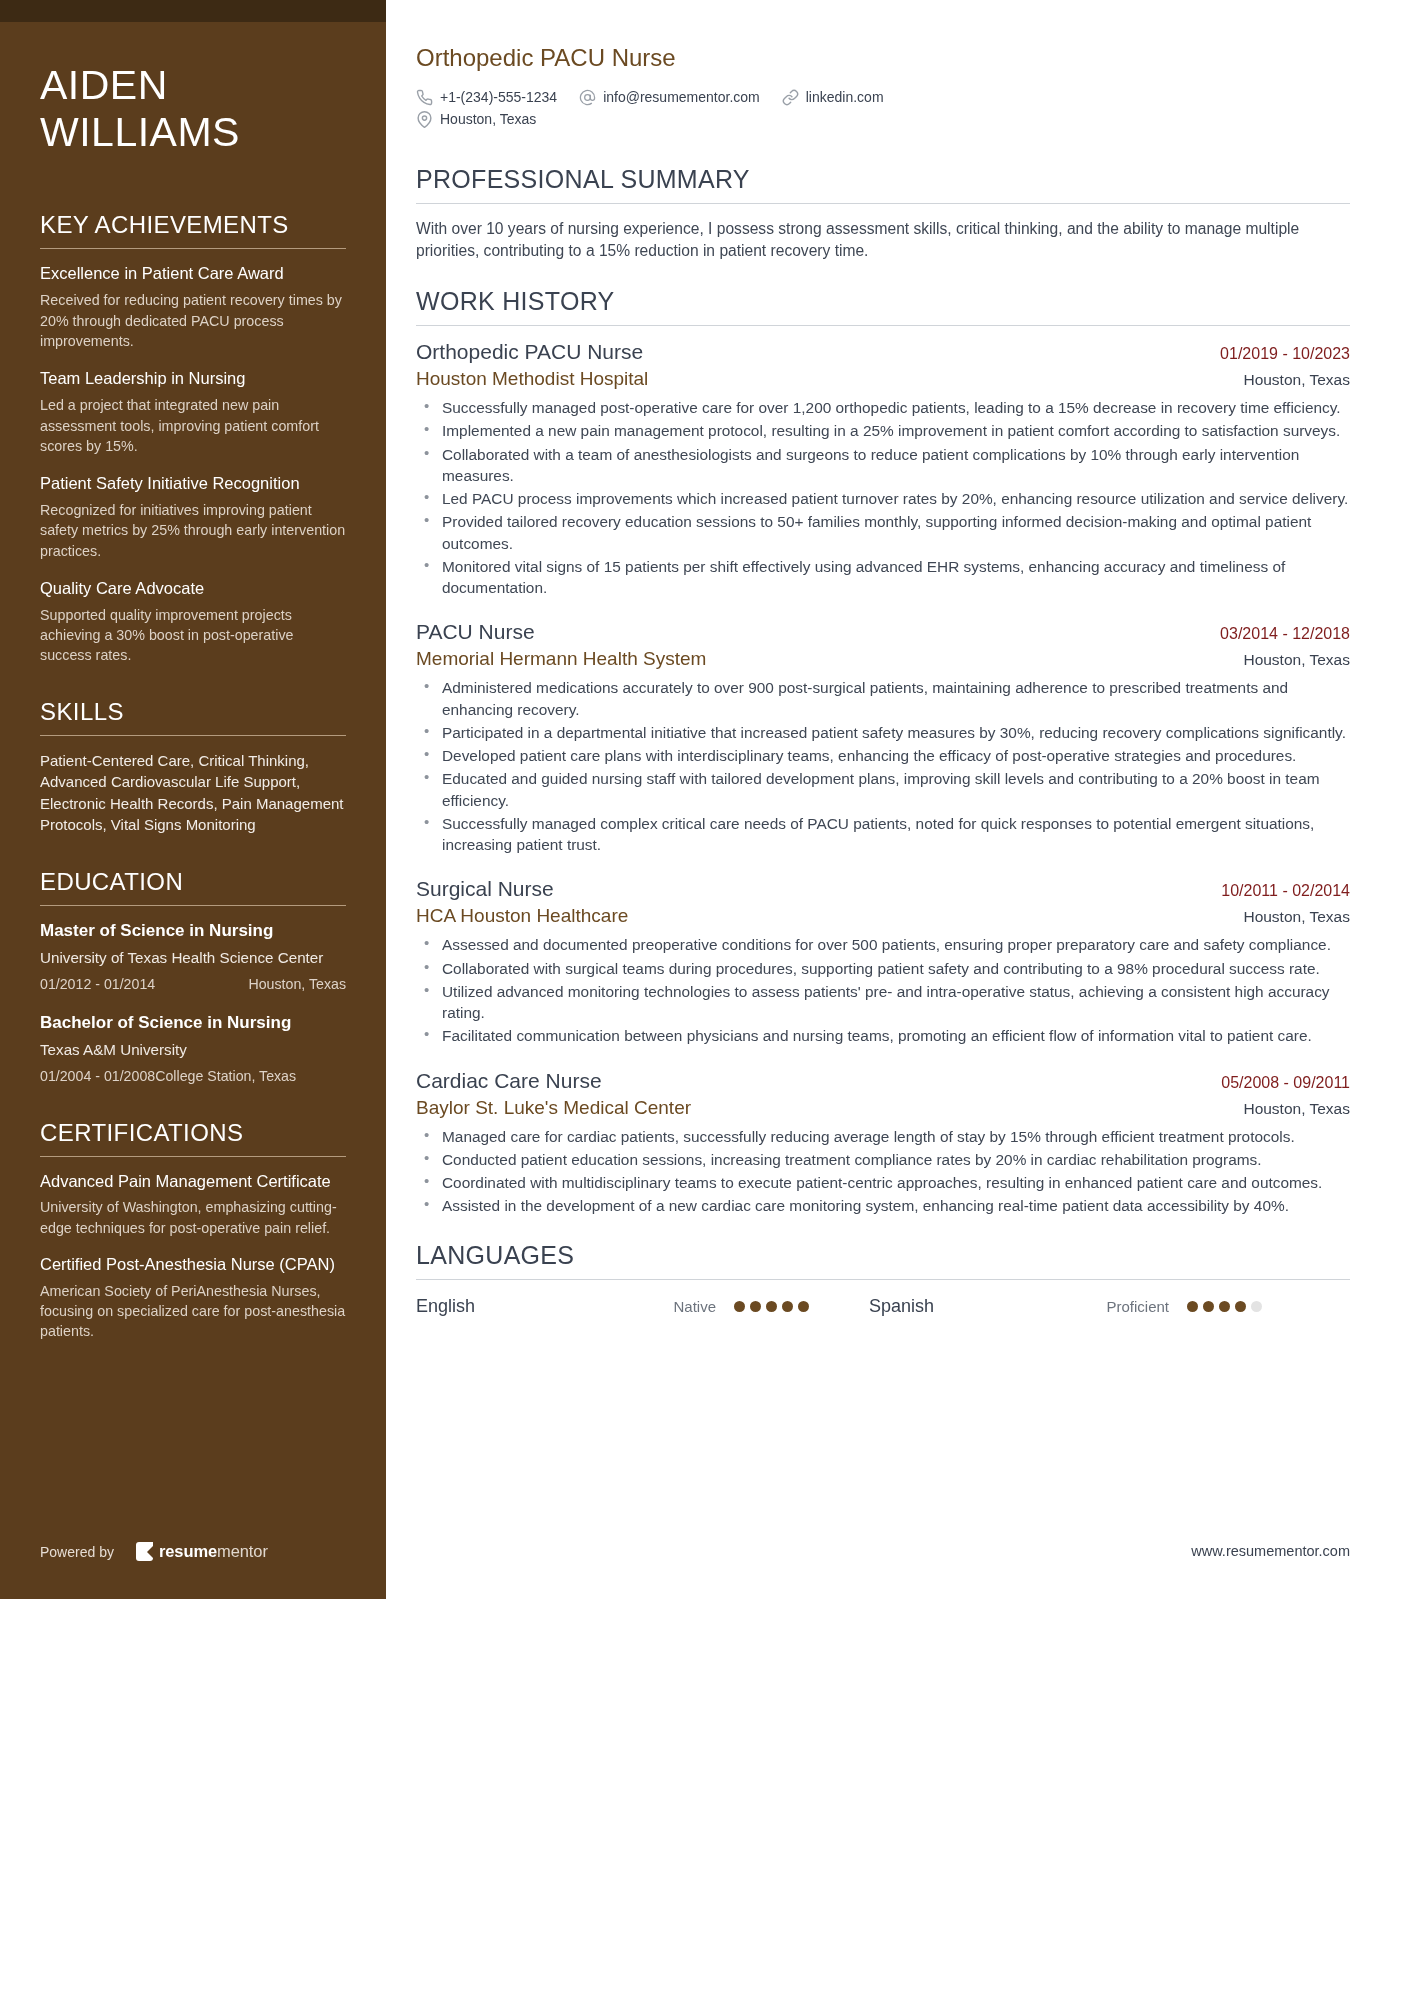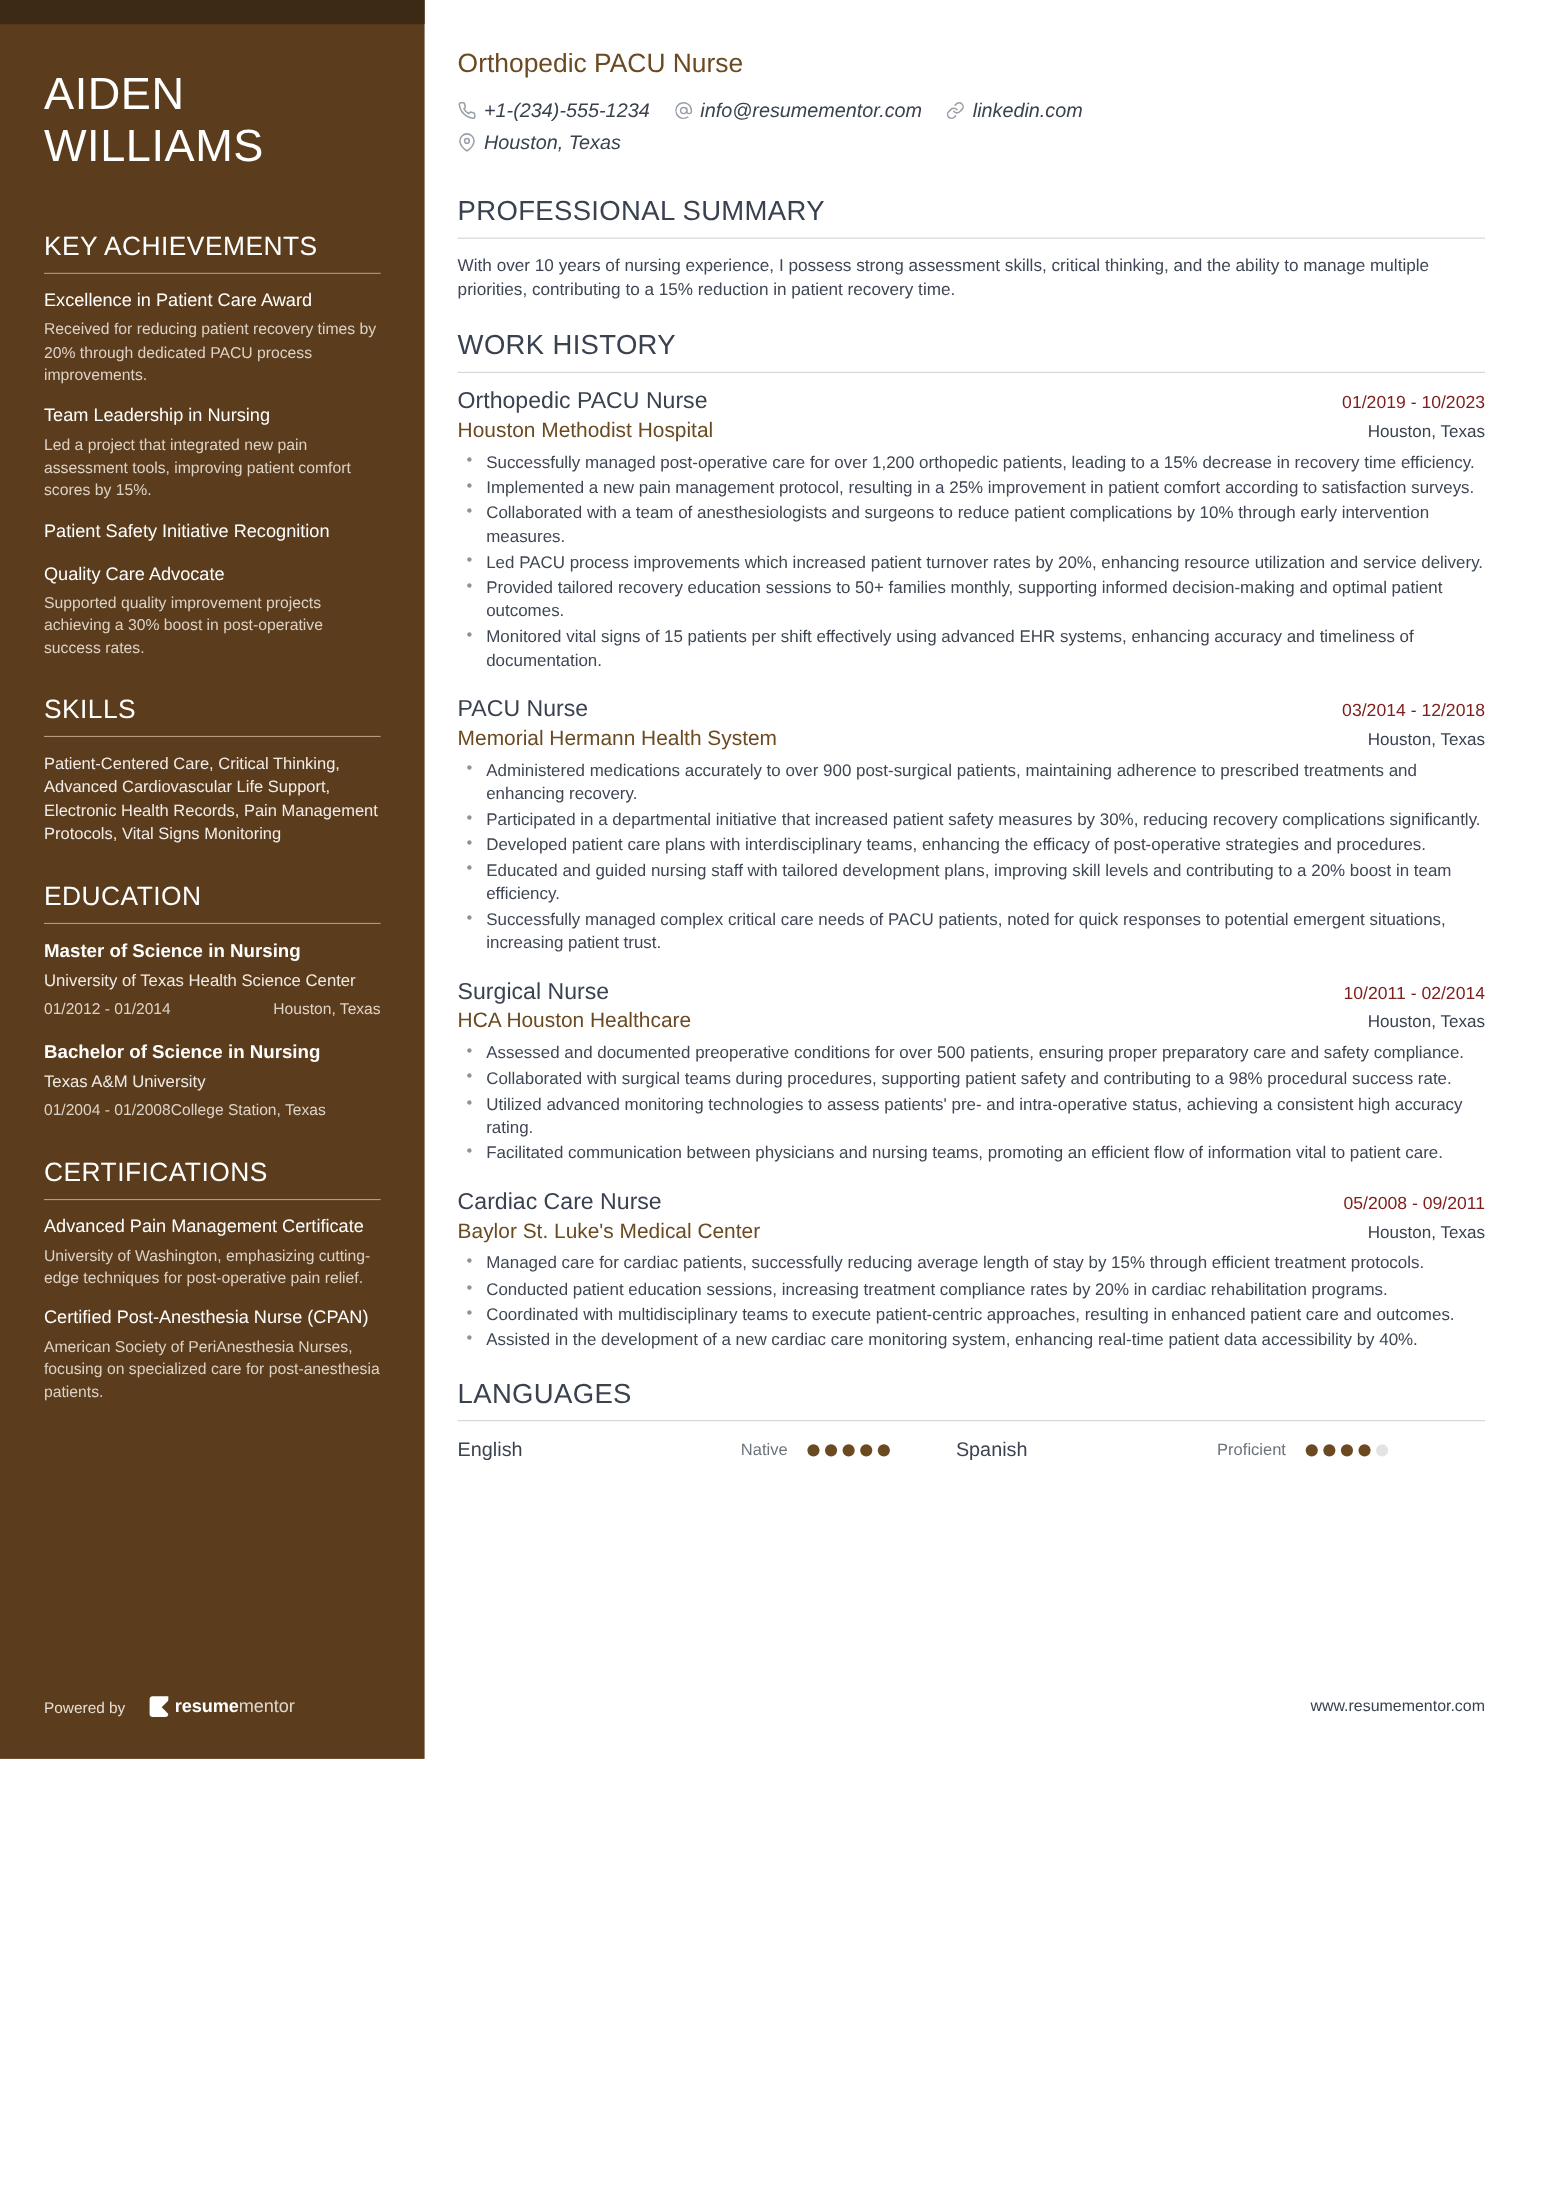--- a/index.html
+++ b/index.html
@@ -157,24 +157,23 @@
     color: #6b4a22;
     font-weight: 400;
     margin-bottom: 14px;
   }
   .contact-rows { margin-bottom: 34px; }
   .contact-row {
     display: flex;
     align-items: flex-end;
     flex-wrap: wrap;
     gap: 7px 22px;
-    font-size: 18px;
+    font-size: 14px;
     color: #3a4250;
     line-height: 1.6;
-    font-style: italic;
   }
   .contact-item { display: flex; align-items: center; gap: 7px; }
   .c-icon { width: 17px; height: 17px; display: inline-block; flex: 0 0 17px; color: #9aa0a8; }
   .c-icon svg { width: 17px; height: 17px; display: block; }
 
   .main-section { margin-bottom: 24px; }
   .main-heading {
     font-size: 25px;
     font-weight: 400;
     letter-spacing: 0.3px;
@@ -266,20 +265,21 @@
           <div class="ach-item">
             <div class="ach-title">Excellence in Patient Care Award</div>
             <div class="ach-desc">Received for reducing patient recovery times by 20% through dedicated PACU process improvements.</div>
           </div>
           <div class="ach-item">
             <div class="ach-title">Team Leadership in Nursing</div>
             <div class="ach-desc">Led a project that integrated new pain assessment tools, improving patient comfort scores by 15%.</div>
           </div>
           <div class="ach-item">
             <div class="ach-title">Patient Safety Initiative Recognition</div>
+            <div class="ach-desc">Recognized for initiatives improving patient safety metrics by 25% through early intervention practices.</div>
           </div>
           <div class="ach-item">
             <div class="ach-title">Quality Care Advocate</div>
             <div class="ach-desc">Supported quality improvement projects achieving a 30% boost in post-operative success rates.</div>
           </div>
         </div>
     </section>
 
     <section class="side-section">
       <div class="side-heading">SKILLS</div>

